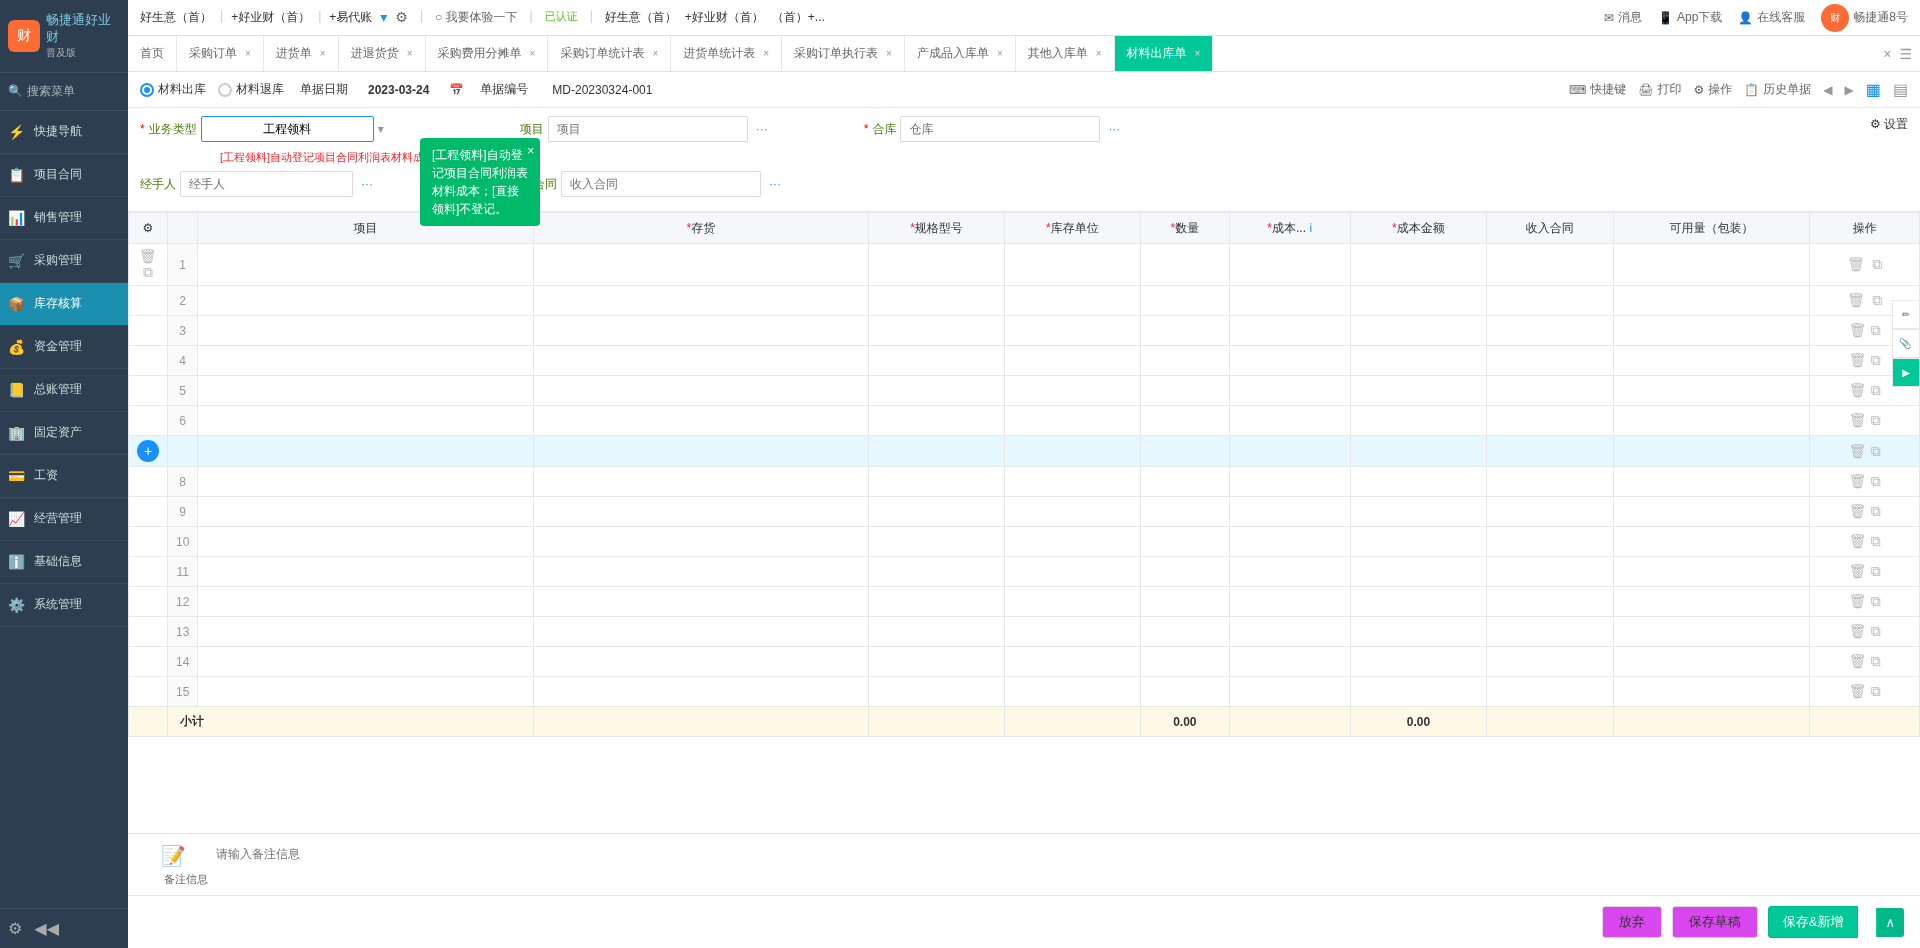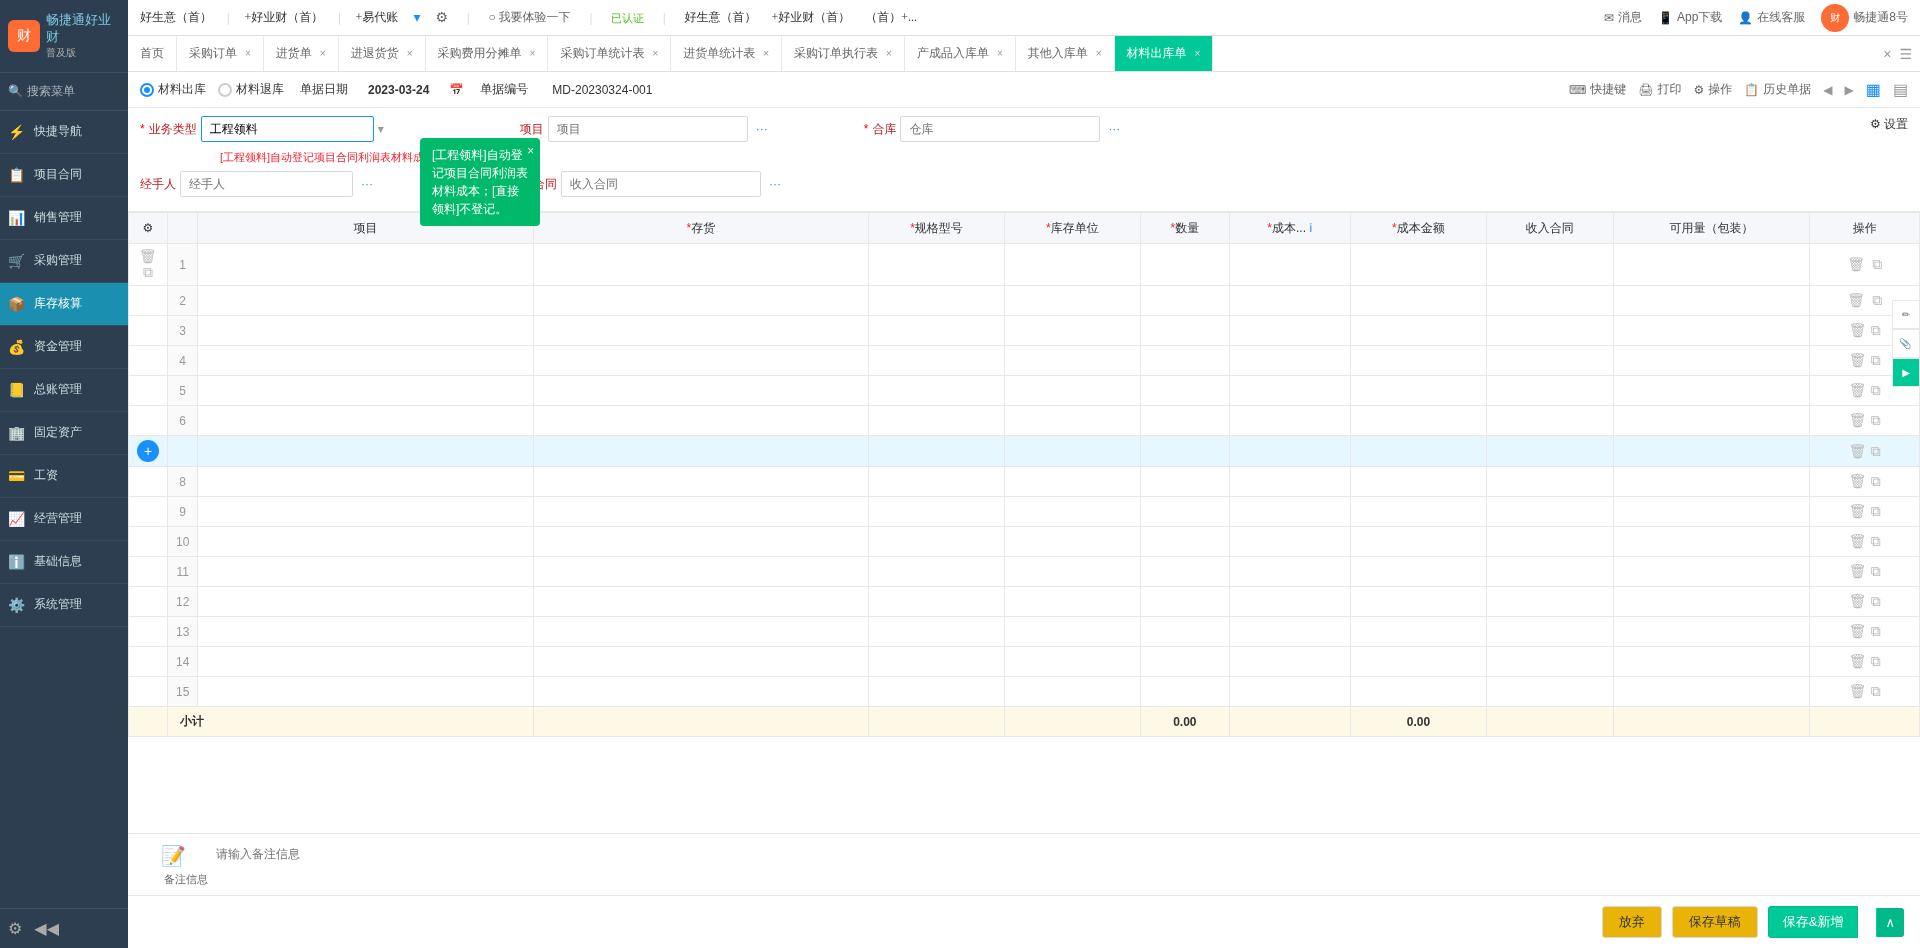--- a/index.html
+++ b/index.html
@@ -19,21 +19,21 @@
     .sidebar-nav-icon { width: 18px; height: 18px; display: flex; align-items: center; justify-content: center; font-size: 14px; }
     .sidebar-nav-label { font-size: 12px; }
     .sidebar-bottom { margin-top: auto; padding: 10px 8px; display: flex; gap: 12px; border-top: 1px solid #3d5166; }
     .sidebar-bottom-icon { color: #aaa; cursor: pointer; font-size: 16px; }
 
     
     .main-area { flex: 1; display: flex; flex-direction: column; overflow: hidden; }
 
     
     .top-bar { background: #fff; border-bottom: 1px solid #e0e0e0; padding: 0 12px; height: 36px; display: flex; align-items: center; justify-content: space-between; }
-    .top-bar-left { display: flex; align-items: flex-end; gap: 15px; font-size: 12px; color: #666; overflow: hidden; font-family: Liberation Serif, serif; }
+    .top-bar-left { display: flex; align-items: flex-start; gap: 8px; font-size: 12px; color: #666; overflow: hidden; }
     .top-bar-verified { color: #52c41a; font-size: 11px; }
     .top-bar-right { display: flex; align-items: center; gap: 16px; font-size: 12px; color: #666; }
     .top-bar-right-item { display: flex; align-items: center; gap: 4px; cursor: pointer; }
     .user-avatar { width: 28px; height: 28px; border-radius: 50%; background: #ff6b35; display: flex; align-items: center; justify-content: center; color: #fff; font-size: 10px; }
 
     
     .tab-bar { background: #fff; border-bottom: 1px solid #e0e0e0; padding: 0; display: flex; align-items: center; height: 36px; overflow: hidden; }
     .tab-item { padding: 0 12px; height: 36px; display: flex; align-items: center; gap: 4px; font-size: 12px; color: #666; cursor: pointer; border-right: 1px solid #e8e8e8; white-space: nowrap; }
     .tab-item.active-green { background: #00c896; color: #fff; border-bottom: none; }
     .tab-close { font-size: 10px; color: #999; margin-left: 4px; }
@@ -53,21 +53,21 @@
     .date-field { display: flex; align-items: center; gap: 20px; color: #333; }
     .date-icon { color: #1890ff; }
     .sub-header-right { display: flex; align-items: center; gap: 12px; font-size: 12px; color: #666; }
     .sub-header-action { display: flex; align-items: center; gap: 4px; cursor: pointer; color: #666; }
 
     
     .form-area { padding: 8px 12px; background: #fff; border-bottom: 1px solid #e8e8e8; }
     .form-row { display: flex; align-items: flex-start; gap: 16px; margin-bottom: 6px; flex-wrap: wrap; }
     .form-field { display: flex; align-items: center; gap: 4px; }
     .form-label { color: #f00; font-size: 12px; }
-    .form-label-text { font-size: 12px; color: #b91c1c; }
+    .form-label-text { font-size: 12px; color: #4d7c0f; }
     .form-input { border: 1px solid #d9d9d9; padding: 3px 8px; font-size: 12px; border-radius: 2px; min-width: 120px; height: 26px; }
     .form-input-select { border: 1px solid #1890ff; padding: 3px 8px; font-size: 12px; border-radius: 2px; min-width: 160px; height: 26px; background: #fff; }
     .form-dots { color: #1890ff; cursor: pointer; margin-left: 4px; }
     .warning-text { color: #f5222d; font-size: 11px; margin-top: 2px; }
     .tooltip-green { background: #00b96b; color: #fff; padding: 8px 12px; border-radius: 4px; font-size: 12px; max-width: 200px; position: relative; line-height: 1.5; }
     .tooltip-close { position: absolute; top: 4px; right: 6px; cursor: pointer; color: #fff; font-size: 12px; }
 
     
     .table-container { flex: 1; overflow: auto; }
     .data-table { width: 100%; border-collapse: collapse; font-size: 12px; }
@@ -82,21 +82,21 @@
     .info-icon { color: #1890ff; cursor: pointer; font-size: 12px; }
 
     
     .notes-area { padding: 8px 12px; border-top: 1px solid #e8e8e8; display: flex; align-items: flex-start; gap: 8px; min-height: 60px; }
     .notes-icon { color: #1890ff; font-size: 20px; margin-top: 2px; }
     .notes-label { font-size: 11px; color: #666; margin-top: 2px; margin-left: 24px; }
     .notes-input { flex: 1; border: none; outline: none; font-size: 12px; color: #999; padding: 4px 0; resize: none; }
 
     
     .action-bar { padding: 10px 16px; background: #fff; border-top: 1px solid #e8e8e8; display: flex; justify-content: flex-end; gap: 10px; }
-    .btn { padding: 6px 16px; border-radius: 3px; font-size: 13px; cursor: pointer; border: 1px solid #d9d9d9; background: #eab308; color: #333; }
+    .btn { padding: 6px 16px; border-radius: 3px; font-size: 13px; cursor: pointer; border: 1px solid #d9d9d9; background: #d946ef; color: #333; }
     .btn-success-split { display: flex; align-items: center; gap: 18px; }
     .btn-success-main { background: #00c896; color: #fff; border: 1px solid #00b888; border-radius: 3px 0 0 3px; padding: 6px 14px; font-size: 13px; cursor: pointer; }
     .btn-success-arrow { background: #00b888; color: #fff; border: 1px solid #00b888; border-radius: 0 3px 3px 0; padding: 6px 8px; font-size: 13px; cursor: pointer; border-left: 1px solid #00d4a0; }
     .nav-item-link { cursor: pointer; color: #333; }
     .plus-icon { color: #1890ff; font-size: 14px; cursor: pointer; }
     .gear-icon { color: #666; font-size: 14px; cursor: pointer; }
     .fixed-right-icon { width: 28px; padding: 8px 4px; background: #fff; border: 1px solid #e8e8e8; display: flex; flex-direction: column; align-items: center; justify-content: center; cursor: pointer; font-size: 10px; color: #666; gap: 2px; }
   </style>
 </head>
 <body>
@@ -305,21 +305,21 @@
           <span style="cursor:pointer;color:#1890ff;font-size:16px;">▦</span>
           <span style="cursor:pointer;color:#999;font-size:16px;">▤</span>
         </div>
       </div>
 
       <div class="form-area">
         <div class="form-row">
           <div class="form-field">
             <span class="form-label">*</span>
             <span class="form-label-text">业务类型</span>
-            <input type="text" class="form-input-select" style="border: 1px solid rgb(24, 144, 255);" value="工程领料">
+            <input type="text" class="form-input-select" style="border: 1px solid rgb(24, 144, 255); text-align: center;" value="工程领料">
             <span style="color:#999;cursor:pointer;">▾</span>
           </div>
           <div class="form-field" style="margin-left:120px;">
             <span class="form-label-text">项目</span>
             <input type="text" class="form-input" placeholder="项目" style="min-width: 200px;">
             <span class="form-dots">···</span>
           </div>
           <div class="form-field" style="margin-left:80px;">
             <span class="form-label">*</span>
             <span class="form-label-text">合库</span>

